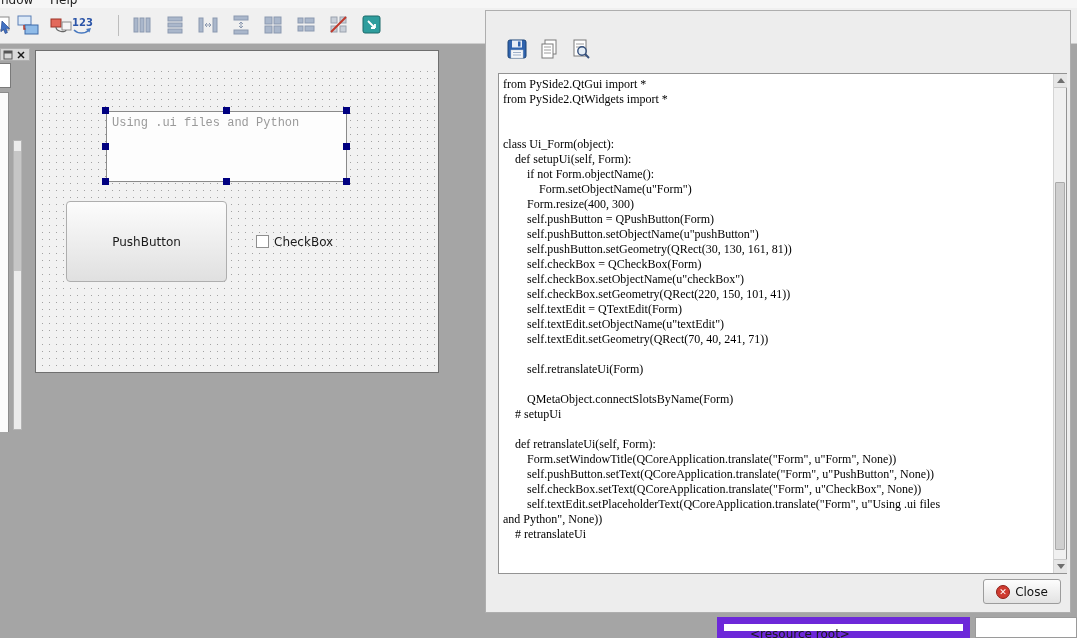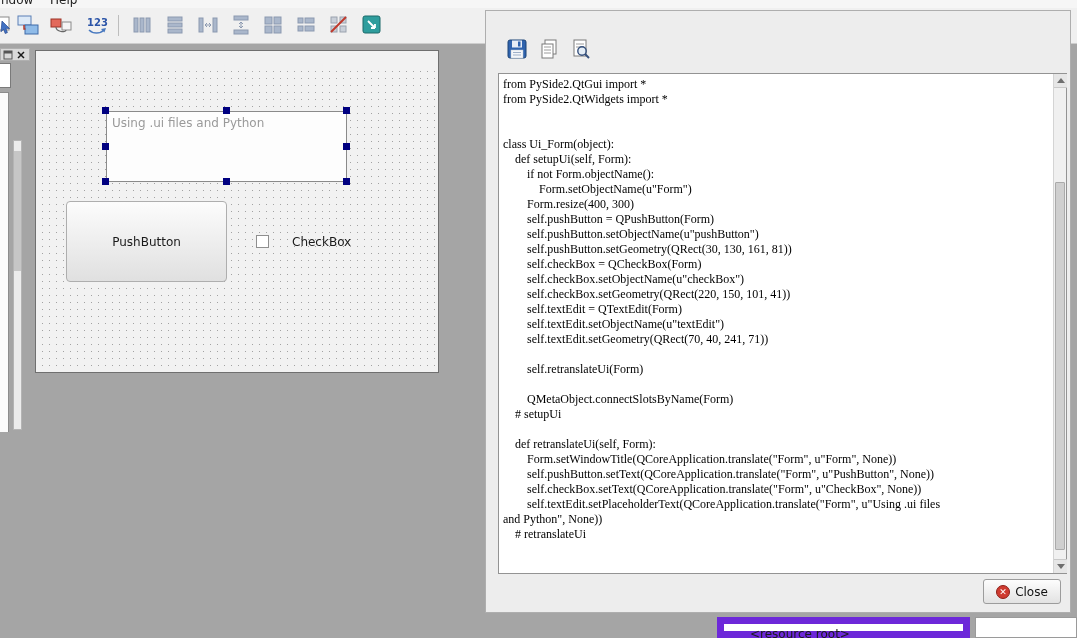--- a/index.html
+++ b/index.html
@@ -43,32 +43,32 @@
   .form-title { position:absolute; left:0; right:0; top:3px; text-align:center; font-size:12px; color:#111; }
   .wbtn { position:absolute; top:2px; width:15px; height:15px; background:linear-gradient(#f4f4f4,#dcdcdc);
           border:1px solid #8f8f8f; border-radius:2px; display:flex; align-items:center; justify-content:center; }
   .wbtn-min { right:25px; } .wbtn-close { right:5px; }
   .minbar { width:7px; height:2px; background:#1a1a1a; }
   .form-body { position:absolute; left:0; top:20px; right:0; bottom:0; background-color:#f2f2f2;
                background-image:radial-gradient(circle,#a2a2a2 0.8px,transparent 1px);
                background-size:7px 7px; background-position:3px 4px; }
 
   .textedit { position:absolute; left:70px; top:40px; width:241px; height:71px; background:#fdfdfd;
-              border:1px solid #8a8a8a; }
+              border:1px solid #8a8a8a;font-family:Liberation Mono, monospace; }
   .placeholder { display:block; padding:4px 5px; font-size:12px; color:#9a9a9a; }
   .handle { position:absolute; width:7px; height:7px; background:#000080; z-index:3; }
   .h-tl{left:66px;top:36px;} .h-tm{left:187px;top:36px;} .h-tr{left:307px;top:36px;}
   .h-ml{left:66px;top:72px;} .h-mr{left:307px;top:72px;}
   .h-bl{left:66px;top:107px;} .h-bm{left:187px;top:107px;} .h-br{left:307px;top:107px;}
 
   .pushbutton { position:absolute; left:30px; top:130px; width:161px; height:81px;
                 background:linear-gradient(#fcfcfc,#e0e0e0); border:1px solid #aeaeae; border-radius:4px;
                 display:flex; align-items:center; justify-content:center; font-size:12px; color:#1a1a1a; }
   .checkbox { position:absolute; left:220px; top:150px; width:101px; height:41px;
-              display:flex; align-items:center; font-size:12px; color:#1a1a1a;gap:18px; }
+              display:flex; align-items:center; font-size:12px; color:#1a1a1a; }
   .cb-box { width:13px; height:13px; background:#fff; border:1px solid #8f8f8f; margin-right:5px; flex:none; }
 
   
   .code-dialog { position:absolute; left:485px; top:10px; width:586px; height:603px; background:#ededed;
                  border:1px solid #aeaeae; z-index:10; }
   .dlg-tool { position:absolute; width:22px; height:22px; top:27px; cursor:default; }
   .dlg-save{ left:20px; } .dlg-copy{ left:52px; } .dlg-find{ left:84px; }
   .code-frame { position:absolute; left:12px; top:62px; width:569px; height:501px; background:#fff;
                 border:1px solid #939393; }
   .code { position:absolute; left:0; top:0; right:13px; bottom:0; overflow:hidden; margin:0;
@@ -123,21 +123,21 @@
           <path d="M8 12 L8 16 L9.5 16" fill="none" stroke="#b03a2e" stroke-width="1.5"></path>
         </svg>
     </div>
     <div class="tbi" style="left:49px">
       <svg viewBox="0 0 24 24" width="24" height="24">
           <rect x="2" y="6" width="10" height="8" fill="#e2695b" stroke="#9c3327"></rect>
           <rect x="13" y="9" width="9" height="8" fill="#f5f5f5" stroke="#8a8a8a"></rect>
           <path d="M7 14 C7 19 17 20 17 17" fill="none" stroke="#666" stroke-width="1.2"></path>
         </svg>
     </div>
-    <div class="tbi" style="left:85px">
+    <div class="tbi" style="left:70px">
       <svg viewBox="0 0 24 24" width="24" height="24">
           <text x="2" y="13" font-size="10" font-weight="bold" fill="#2c55a8">123</text>
           <path d="M4 17 C8 21 15 21 19 17" fill="none" stroke="#4a7ac0" stroke-width="1.5"></path>
           <path d="M21 15 l-5 1 l3.4 3.4 Z" fill="#4a7ac0"></path>
         </svg>
     </div>
     <div class="tbsep"></div>
     <div class="tbi" style="left:130px">
       <svg viewBox="0 0 24 24" width="24" height="24">
           <g fill="#aab7cb" stroke="#8b99b0">

